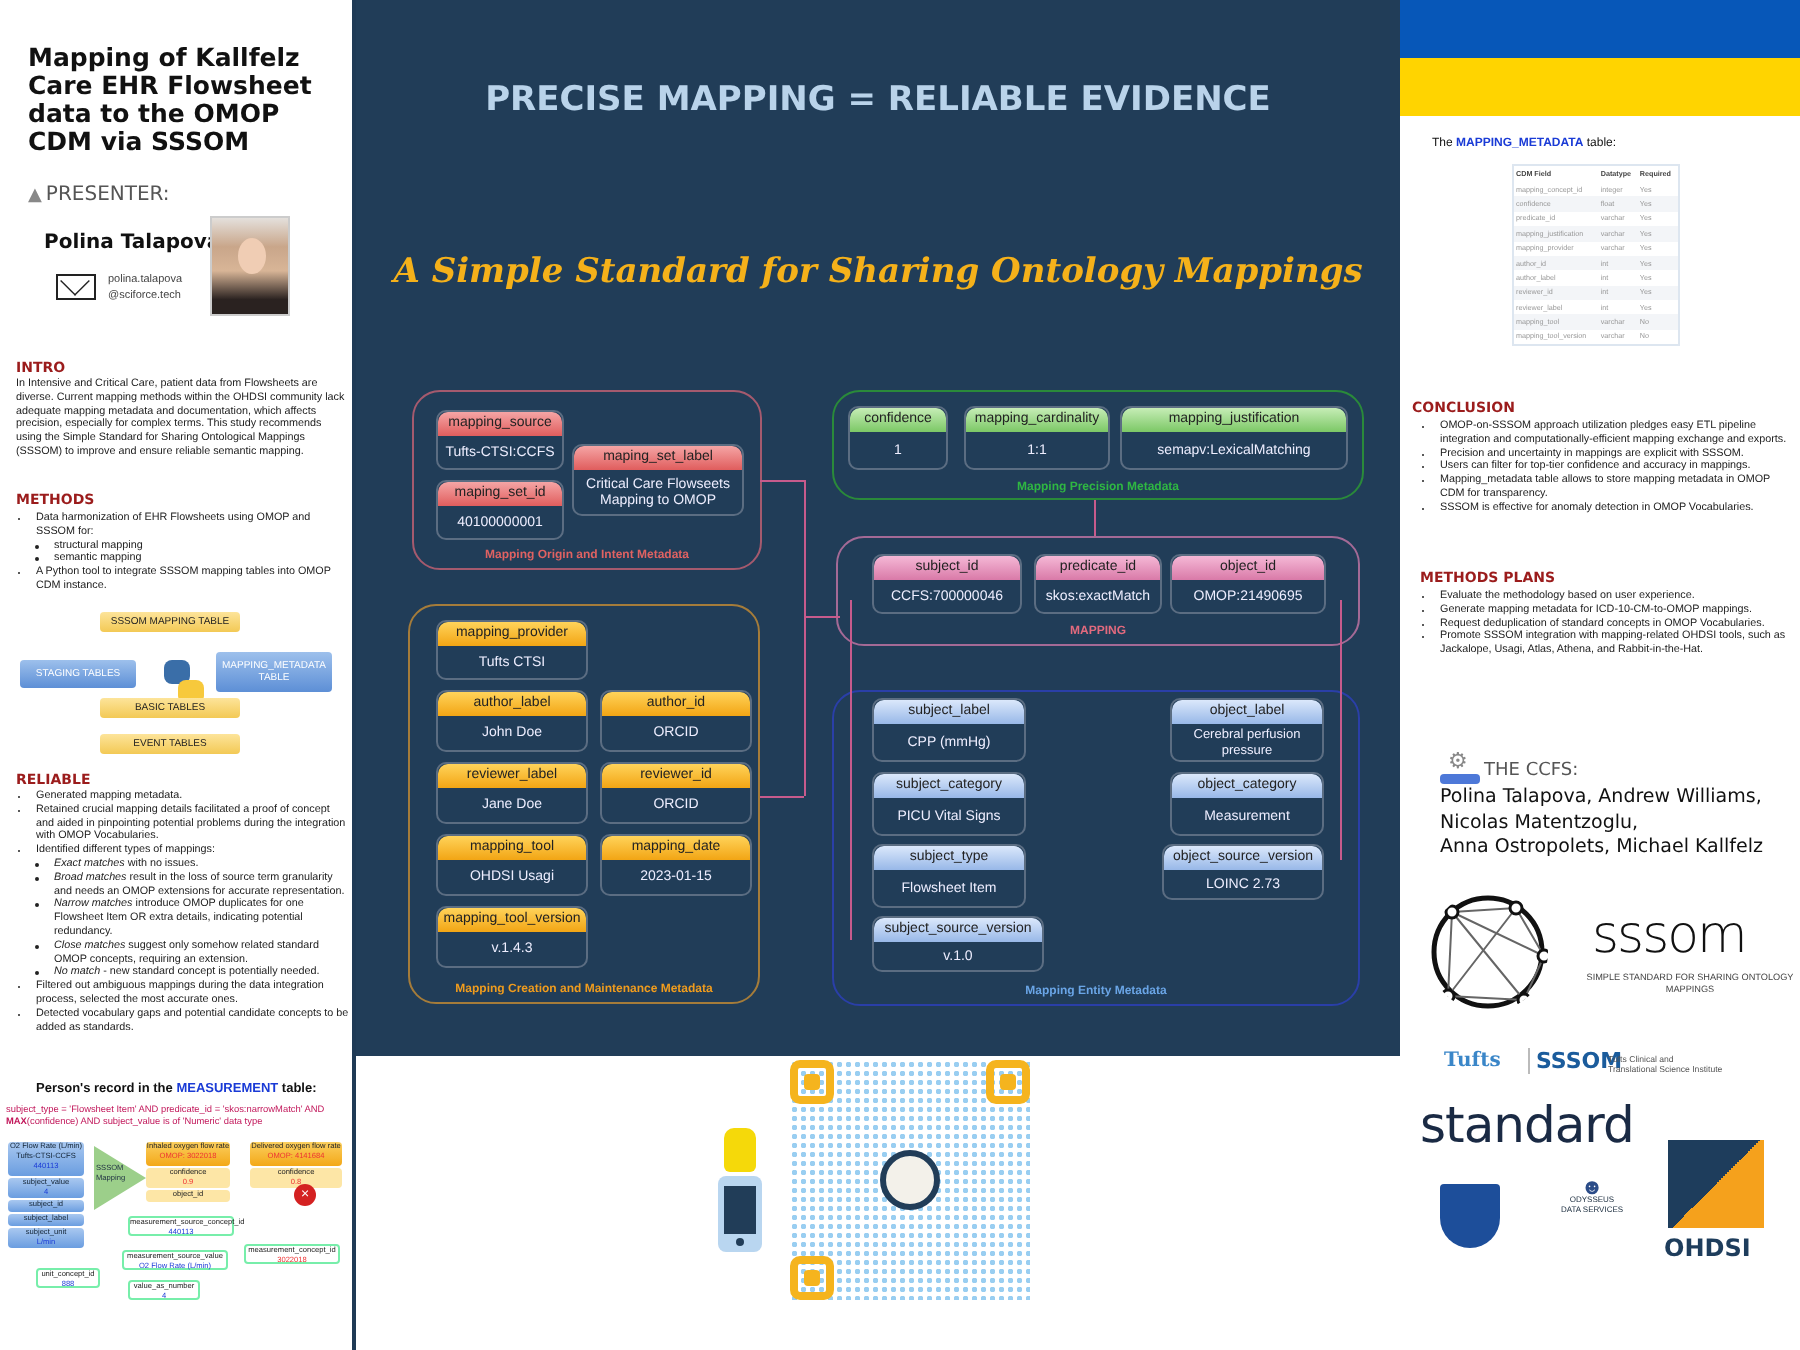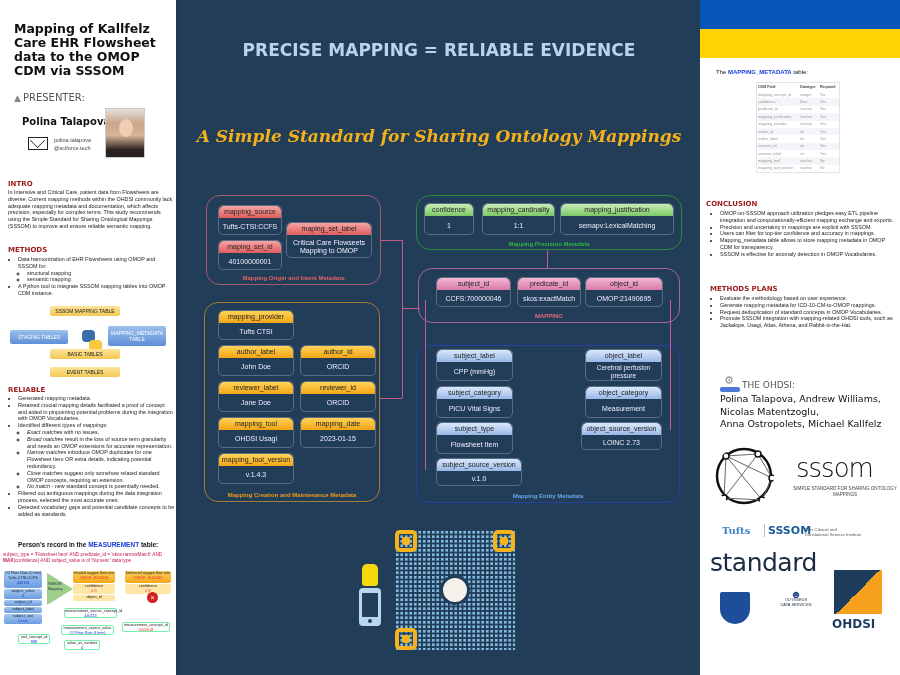--- a/index.html
+++ b/index.html
@@ -1,18 +1,18 @@
 <!DOCTYPE html>
 <html><head>
 <meta charset="utf-8">
 <style>
 *{box-sizing:border-box;margin:0;padding:0}
 body{width:900px;height:675px;overflow:hidden;background:#fff;font-family:"Liberation Sans",sans-serif;position:relative}
 .col-left{position:absolute;left:0;top:0;width:178px;height:675px;background:#fff;border-right:2px solid #1f3a55}
-.col-mid{position:absolute;left:178px;top:0;width:522px;height:675px;background:#213d58}
+.col-mid{position:absolute;left:178px;top:0;width:522px;height:528px;background:#213d58}
 .col-right{position:absolute;left:700px;top:0;width:200px;height:675px;background:#fff}
 .title{position:absolute;left:14px;top:22px;width:160px;font-family:"DejaVu Sans",sans-serif;font-weight:bold;font-size:12.5px;line-height:14px;color:#111}
 .presenter-lbl{position:absolute;left:14px;top:92px;font-size:10px;color:#555;font-family:"DejaVu Sans",sans-serif}
 .presenter-lbl .ic{color:#888;font-size:9px;margin-right:2px}
 .pname{position:absolute;left:22px;top:116px;font-size:10px;font-weight:bold;color:#111;font-family:"DejaVu Sans",sans-serif}
 .mail-ic{position:absolute;left:28px;top:137px;width:20px;height:13px;border:1.5px solid #222}
 .mail-ic:before{content:"";position:absolute;left:1px;top:-5px;width:14px;height:14px;border-right:1.5px solid #222;border-bottom:1.5px solid #222;transform:rotate(45deg) scale(.7,.7)}
 .mail-txt{position:absolute;left:54px;top:136px;font-size:5.5px;color:#444;line-height:8px}
 .photo{position:absolute;left:105px;top:108px;width:40px;height:50px;background:linear-gradient(180deg,#e4e0dc 0%,#c9a68a 30%,#d8b597 55%,#2a2220 85%);border:1px solid #ccc}
 .photo:after{content:"";position:absolute;left:13px;top:10px;width:14px;height:18px;border-radius:50%;background:#f0cdb4}
@@ -440,21 +440,21 @@
   <div class="sec-h" style="left:10px;top:285px">METHODS PLANS</div>
   <div class="body-txt" style="left:12px;top:295px;width:184px">
     <ul>
       <li>Evaluate the methodology based on user experience.</li>
       <li>Generate mapping metadata for ICD-10-CM-to-OMOP mappings.</li>
       <li>Request deduplication of standard concepts in OMOP Vocabularies.</li>
       <li>Promote SSSOM integration with mapping-related OHDSI tools, such as Jackalope, Usagi, Atlas, Athena, and Rabbit-in-the-Hat.</li>
     </ul>
   </div>
 
-  <div class="team-h"><span class="team-ic"></span><span>THE OHDSI:</span></div>
+  <div class="team-h"><span class="team-ic"></span><span>THE CCFS:</span></div>
   <div class="team-names">
     <div>Polina Talapova,  Andrew Williams,</div>
     <div>Nicolas Matentzoglu,</div>
     <div>Anna Ostropolets, Michael Kallfelz</div>
   </div>
 
   <svg class="sssom-logo" style="border:none" viewBox="0 0 60 60">
     <circle cx="30" cy="30" r="27" fill="none" stroke="#111" stroke-width="2.5"></circle>
     <path d="M12 10 L44 8 L58 32 L48 54 L10 52 Z M12 10 L48 54 M44 8 L10 52 M12 10 L58 32" fill="none" stroke="#666" stroke-width="1"></path>
     <circle cx="12" cy="10" r="3" fill="#fff" stroke="#111" stroke-width="1.5"></circle>

